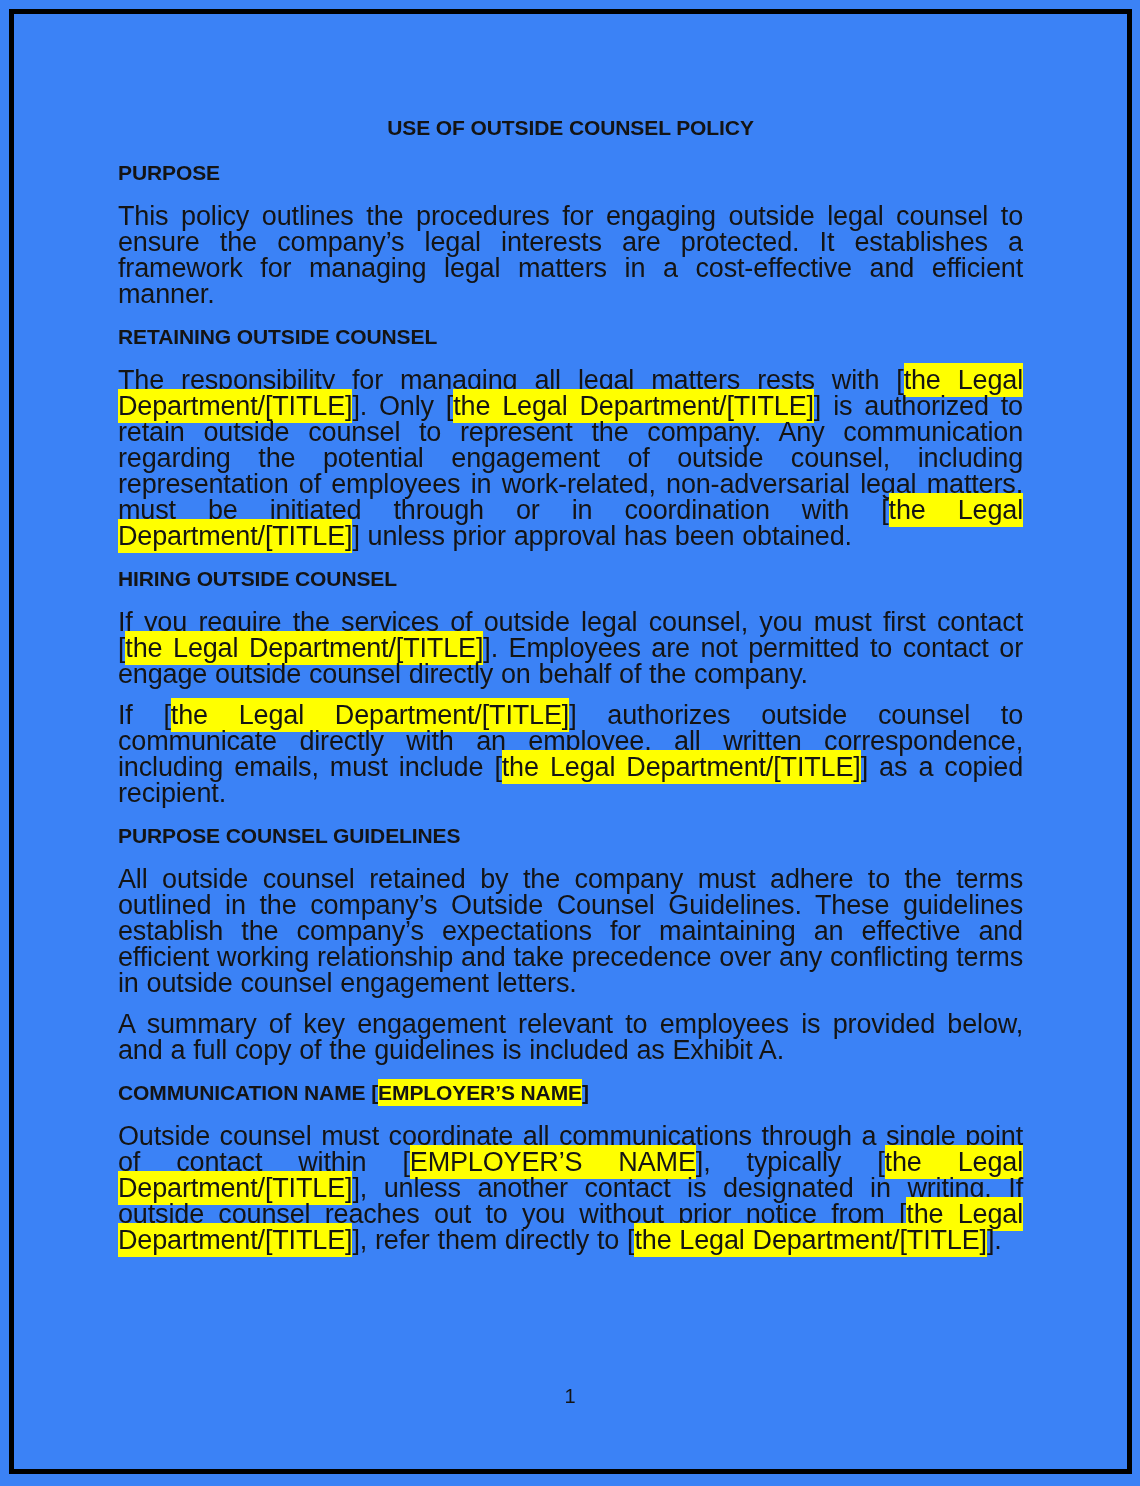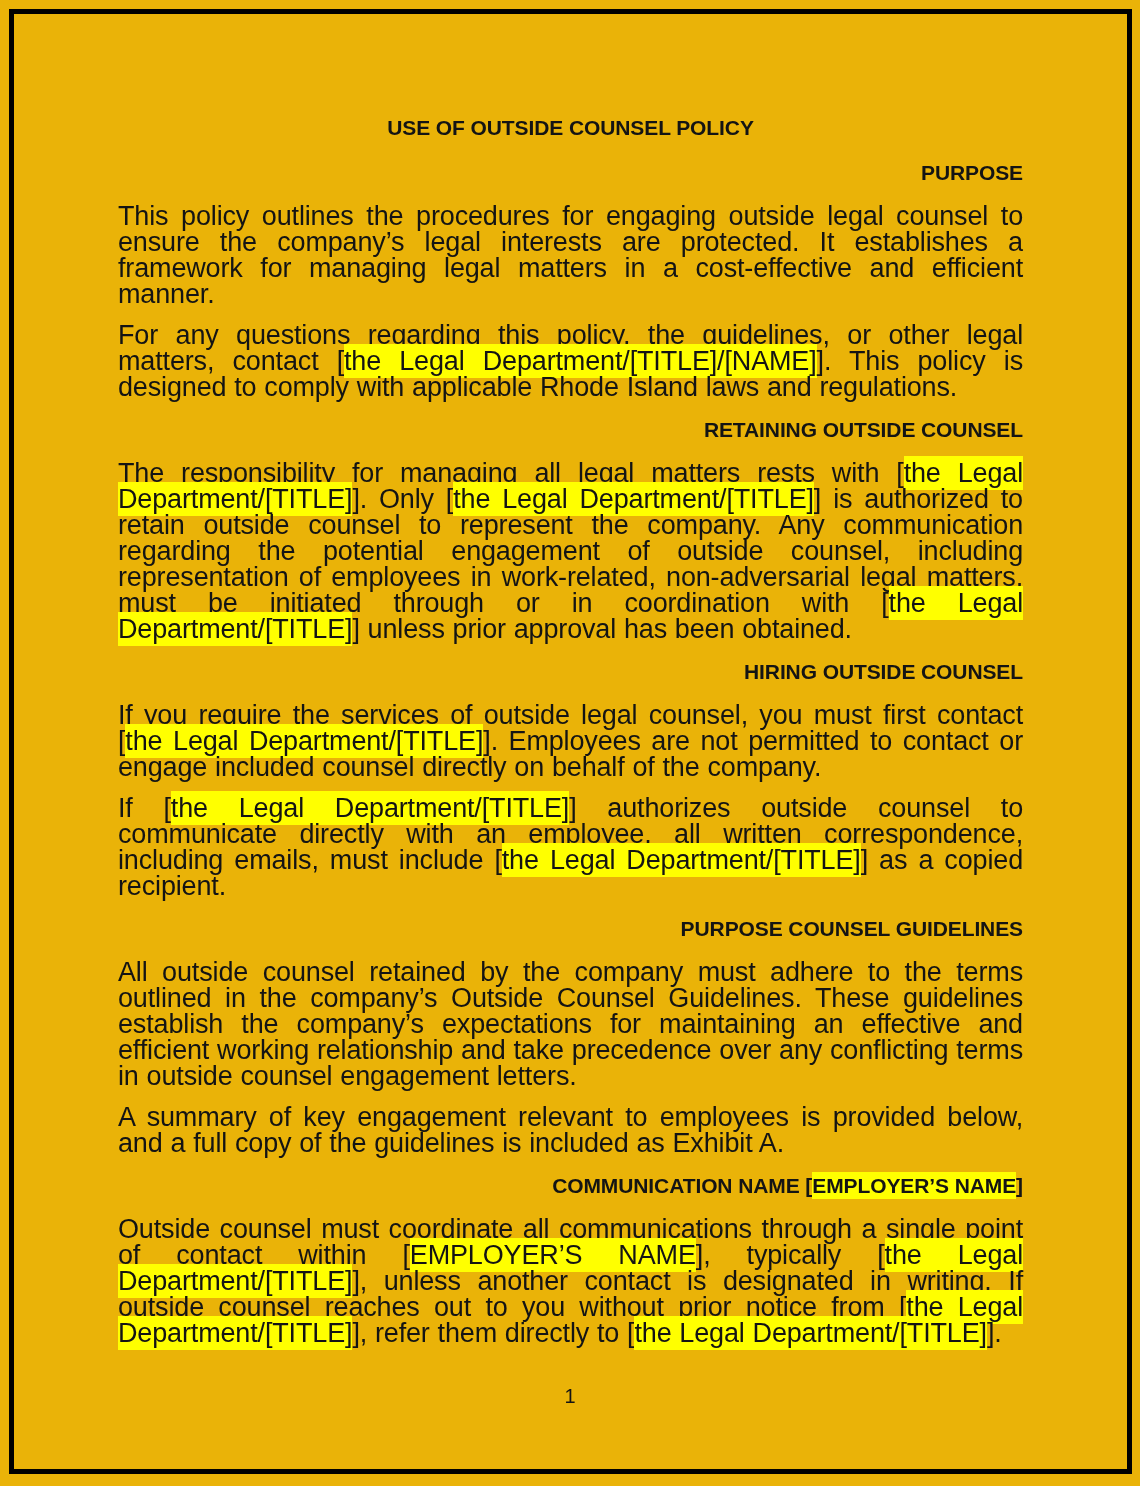--- a/index.html
+++ b/index.html
@@ -11,21 +11,21 @@
     width: 1140px;
     height: 1486px;
     position: relative;
     font-family: "Liberation Sans", sans-serif;
     color: #141414;
     -webkit-font-smoothing: antialiased;
   }
   .page {
     position: absolute;
     inset: 0;
-    background: #eab308;
+    background: #3b82f6;
     overflow: hidden;
   }
   .page-border {
     position: absolute;
     left: 9px;
     top: 9px;
     right: 8px;
     bottom: 12px;
     border: 5px solid #000000;
     pointer-events: none;
@@ -41,21 +41,21 @@
     line-height: 30px;
     font-weight: bold;
     text-align: center;
     margin: 0 0 15px 0;
     letter-spacing: -0.1px;
   }
   .heading {
     font-size: 21px;
     line-height: 30px;
     font-weight: bold;
-    text-align: right;
+    text-align: left;
     margin: 0 0 15px 0;
     letter-spacing: -0.1px;
   }
   .paragraph {
     font-size: 27px;
     line-height: 26px;
     text-align: justify;
     margin: 0 0 15px 0;
     letter-spacing: -0.15px;
     word-spacing: 0.5px;
@@ -77,25 +77,24 @@
 </head>
 <body>
 
 <div class="page">
   <div class="page-border"></div>
   <div class="content">
     <h1 class="title">USE OF OUTSIDE COUNSEL POLICY</h1>
     <div id="doc-body">
         <h2 class="heading"><span>PURPOSE</span></h2>
         <p class="paragraph"><span>This policy outlines the procedures for engaging outside legal counsel to ensure the company’s legal interests are protected. It establishes a framework for managing legal matters in a cost-effective and efficient manner.</span></p>
-        <p class="paragraph"><span>For any questions regarding this policy, the guidelines, or other legal matters, contact [</span><span class="hl">the Legal Department/[TITLE]/[NAME]</span><span>]. This policy is designed to comply with applicable Rhode Island laws and regulations.</span></p>
         <h2 class="heading"><span>RETAINING OUTSIDE COUNSEL</span></h2>
         <p class="paragraph"><span>The responsibility for managing all legal matters rests with [</span><span class="hl">the Legal Department/[TITLE]</span><span>]. Only [</span><span class="hl">the Legal Department/[TITLE]</span><span>] is authorized to retain outside counsel to represent the company. Any communication regarding the potential engagement of outside counsel, including representation of employees in work-related, non-adversarial legal matters, must be initiated through or in coordination with [</span><span class="hl">the Legal Department/[TITLE]</span><span>] unless prior approval has been obtained.</span></p>
         <h2 class="heading"><span>HIRING OUTSIDE COUNSEL</span></h2>
-        <p class="paragraph"><span>If you require the services of outside legal counsel, you must first contact [</span><span class="hl">the Legal Department/[TITLE]</span><span>]. Employees are not permitted to contact or engage included counsel directly on behalf of the company.</span></p>
+        <p class="paragraph"><span>If you require the services of outside legal counsel, you must first contact [</span><span class="hl">the Legal Department/[TITLE]</span><span>]. Employees are not permitted to contact or engage outside counsel directly on behalf of the company.</span></p>
         <p class="paragraph"><span>If [</span><span class="hl">the Legal Department/[TITLE]</span><span>] authorizes outside counsel to communicate directly with an employee, all written correspondence, including emails, must include [</span><span class="hl">the Legal Department/[TITLE]</span><span>] as a copied recipient.</span></p>
         <h2 class="heading"><span>PURPOSE COUNSEL GUIDELINES</span></h2>
         <p class="paragraph"><span>All outside counsel retained by the company must adhere to the terms outlined in the company’s Outside Counsel Guidelines. These guidelines establish the company’s expectations for maintaining an effective and efficient working relationship and take precedence over any conflicting terms in outside counsel engagement letters.</span></p>
         <p class="paragraph"><span>A summary of key engagement relevant to employees is provided below, and a full copy of the guidelines is included as Exhibit A.</span></p>
         <h2 class="heading"><span>COMMUNICATION NAME [</span><span class="hl">EMPLOYER’S NAME</span><span>]</span></h2>
         <p class="paragraph"><span>Outside counsel must coordinate all communications through a single point of contact within [</span><span class="hl">EMPLOYER’S NAME</span><span>], typically [</span><span class="hl">the Legal Department/[TITLE]</span><span>], unless another contact is designated in writing. If outside counsel reaches out to you without prior notice from [</span><span class="hl">the Legal Department/[TITLE]</span><span>], refer them directly to [</span><span class="hl">the Legal Department/[TITLE]</span><span>].</span></p>
       </div>
   </div>
   <div class="page-number">1</div>
 </div>

